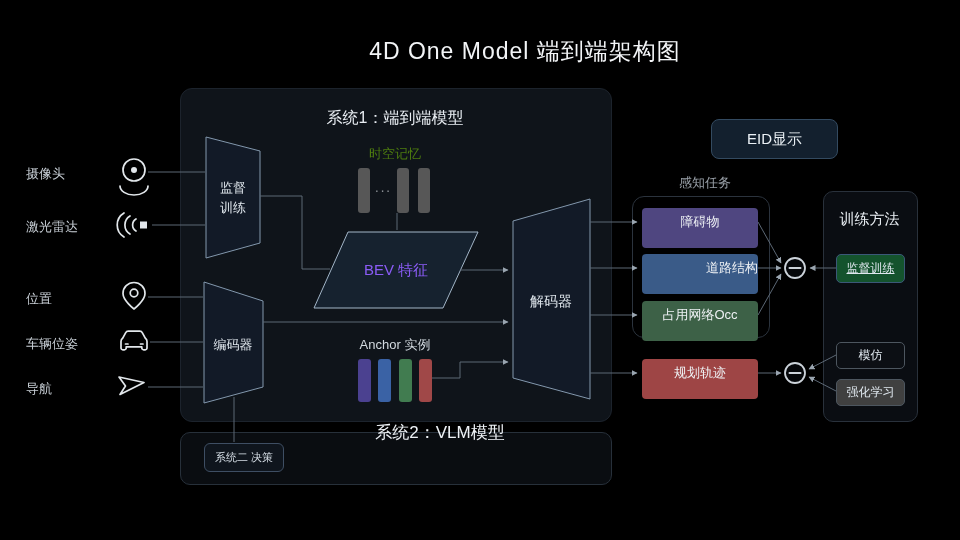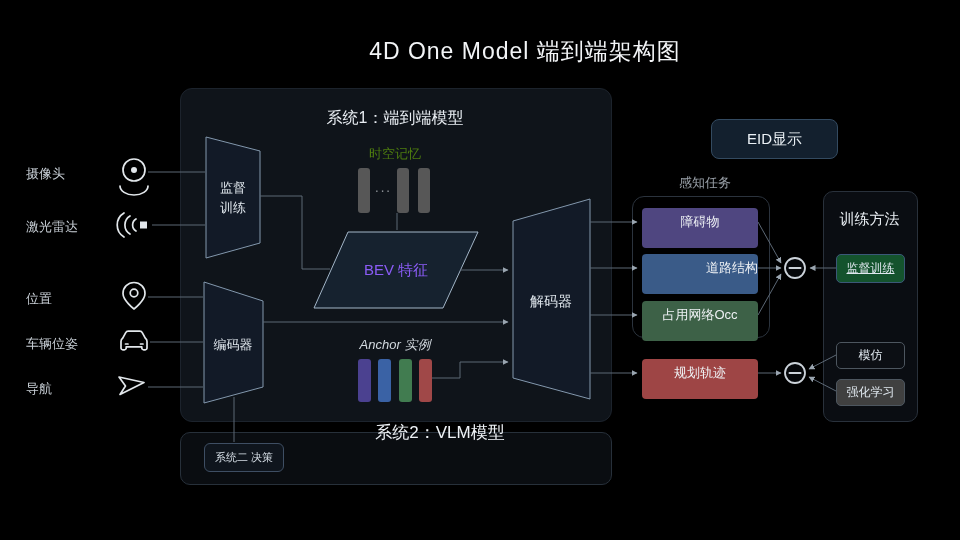--- a/index.html
+++ b/index.html
@@ -19,21 +19,21 @@
   .sys2-title{top:421px;left:180px;width:520px;font-size:17px;color:#eef2f6;}
   .badge{left:204px;top:443px;width:78px;height:27px;background:#0f151d;border:1px solid #3e4e63;
          border-radius:6px;font-size:11px;line-height:27px;color:#d6dee6;text-align:center;}
 
   .input-label{width:84px;left:26px;font-size:13px;color:#c9d0d7;}
 
   .mem-label{top:145px;left:345px;width:100px;font-size:13px;color:#4d7c0f;}
   .mem-bar{top:168px;width:12px;height:45px;border-radius:3px;}
   .mem-dots{top:182px;left:370px;width:26px;font-size:14px;color:#8a8f94;letter-spacing:1px;}
   .bev-label{top:261px;left:336px;width:120px;font-size:15px;color:#8b5cf6;}
-  .anchor-label{top:336px;left:335px;width:120px;font-size:13px;color:#d3dae0;font-style:italic;}
+  .anchor-label{top:336px;left:335px;width:120px;font-size:13px;color:#d3dae0;}
   .anchor-bar{top:359px;width:13px;height:43px;border-radius:3px;}
   .backbone-label{top:178px;left:218px;width:30px;font-size:13px;line-height:1.55;}
   .encoder-label{top:336px;left:203px;width:60px;font-size:13px;}
   .decoder-label{top:293px;left:521px;width:60px;font-size:14px;}
 
   .eid-box{left:711px;top:119px;width:125px;height:38px;background:#13202e;border:1px solid #334a60;
            border-radius:8px;font-size:15px;line-height:38px;color:#eaf0f5;text-align:center;}
 
   .perc-label{top:174px;left:650px;width:110px;font-size:13px;color:#9aa1a9;}
   .perc-group{left:632px;top:196px;width:136px;height:140px;border:1px solid #2b333d;border-radius:12px;}

